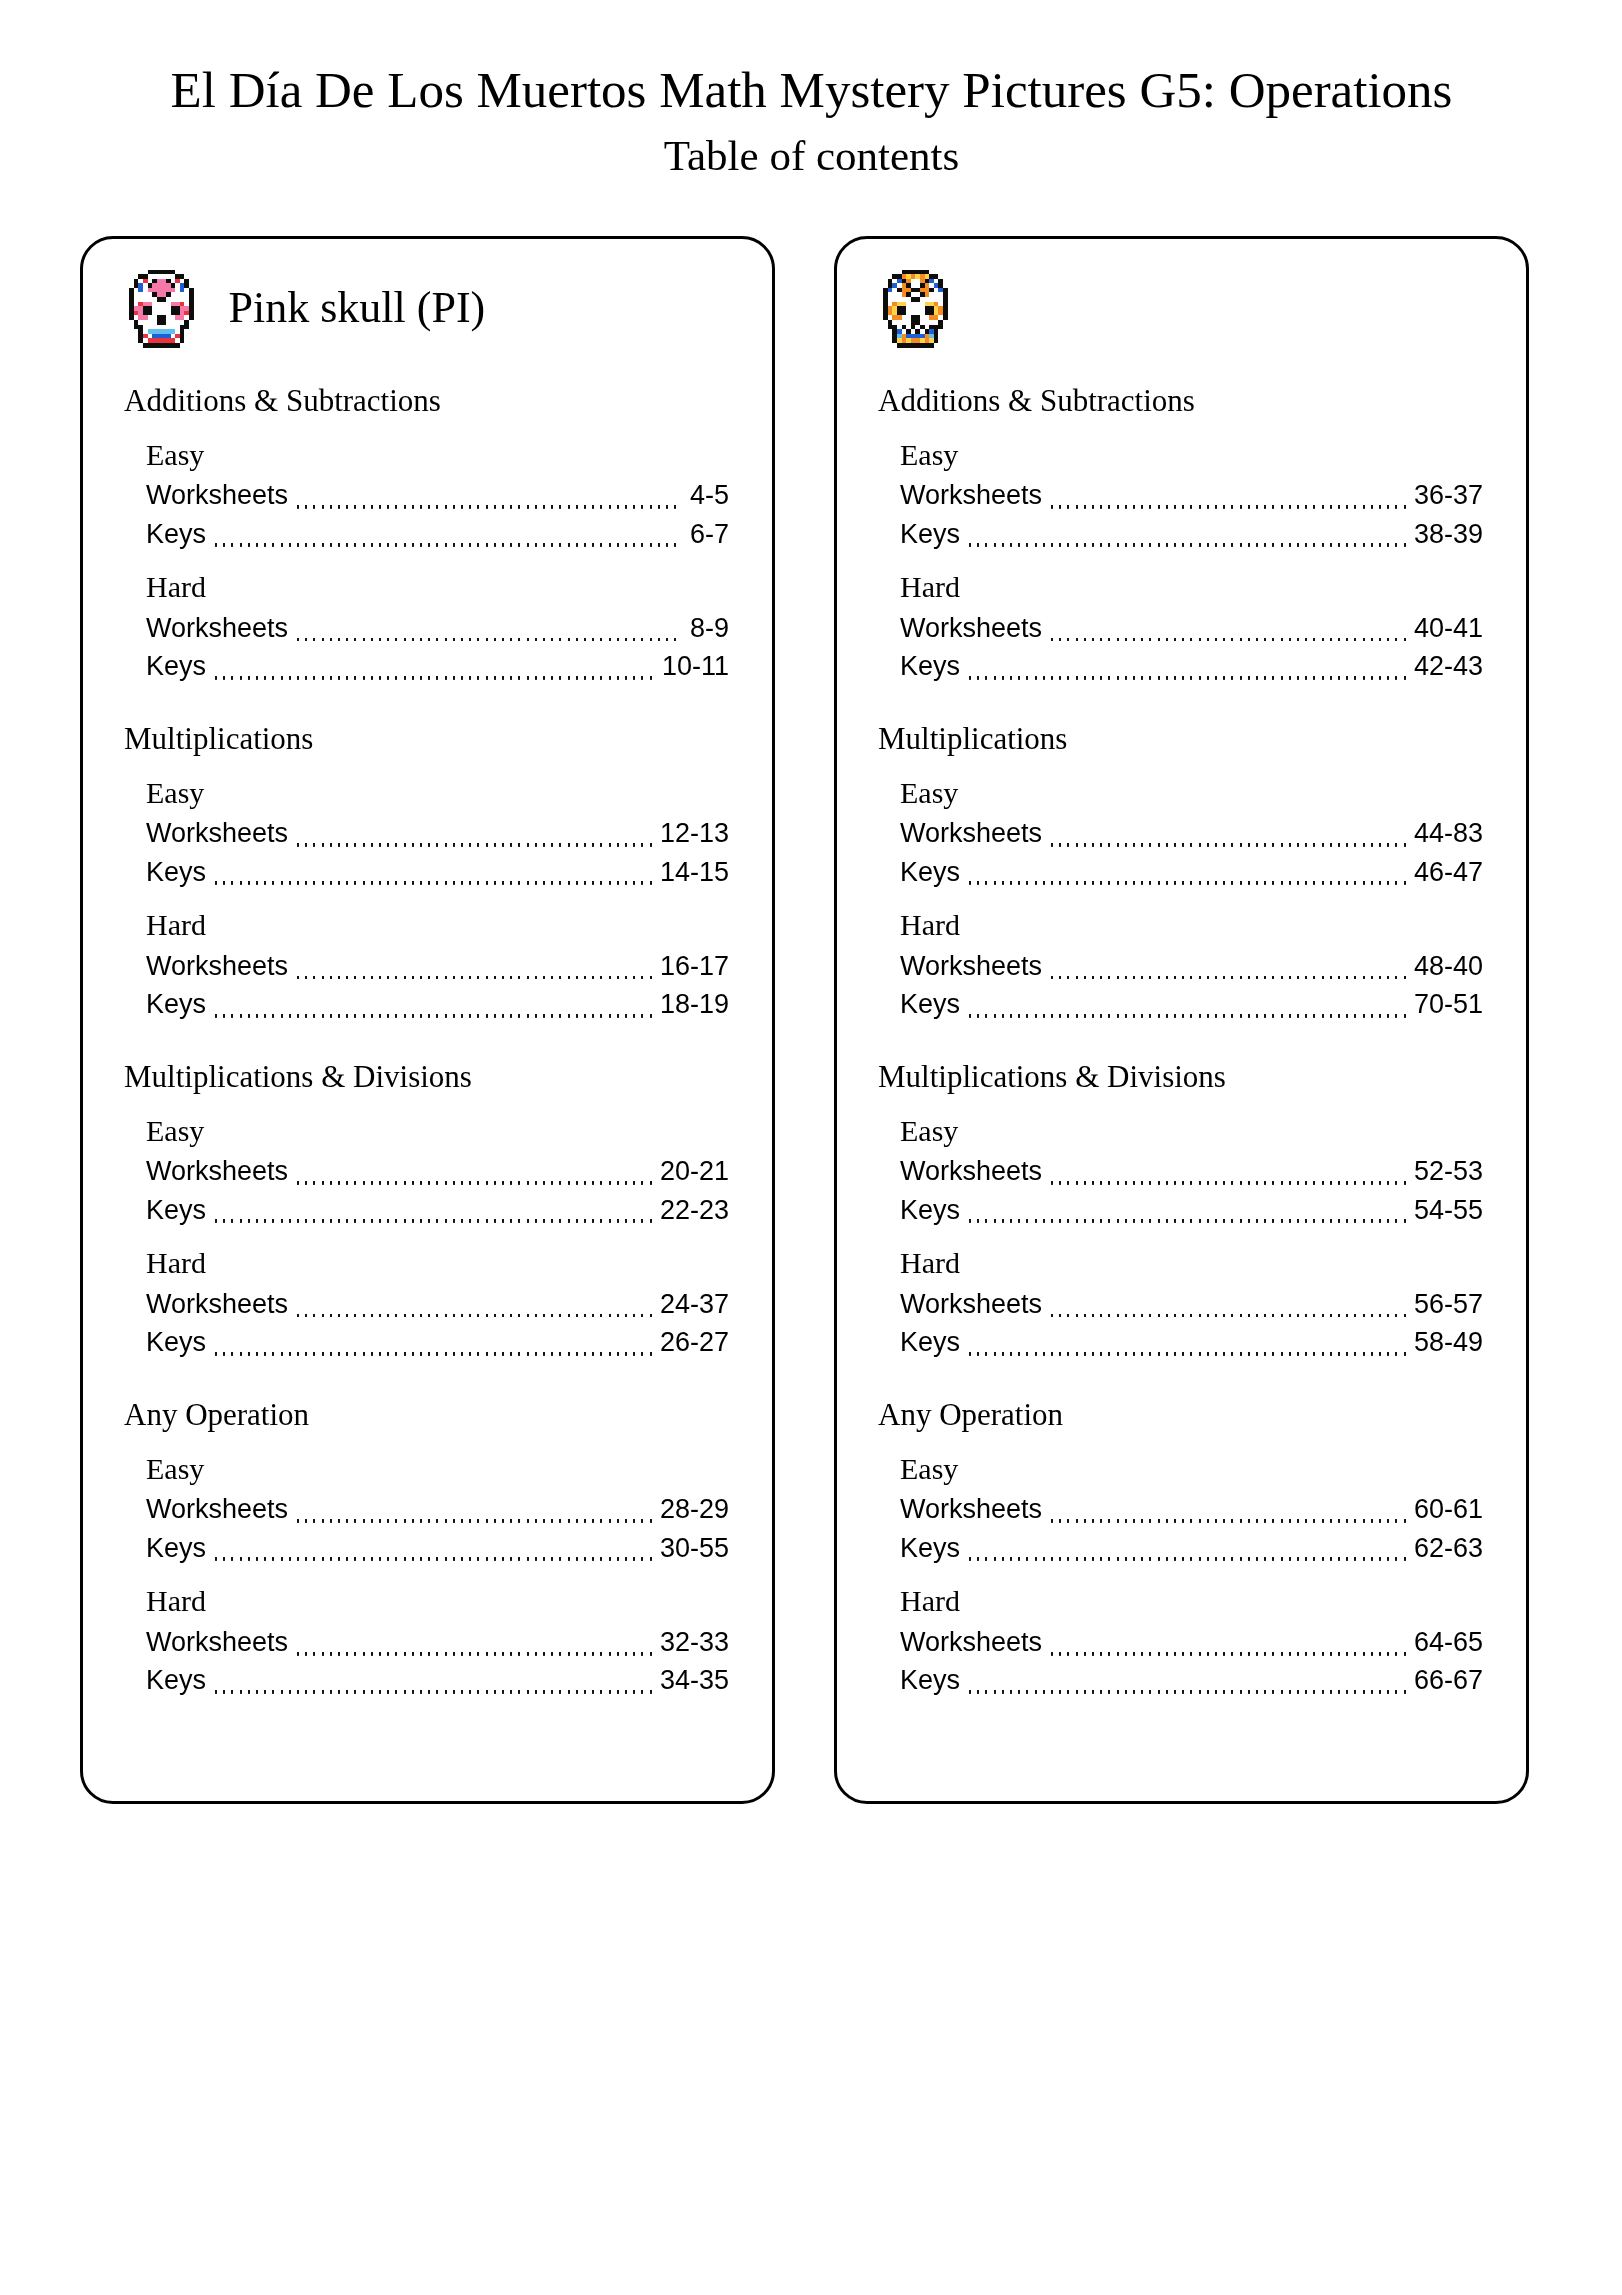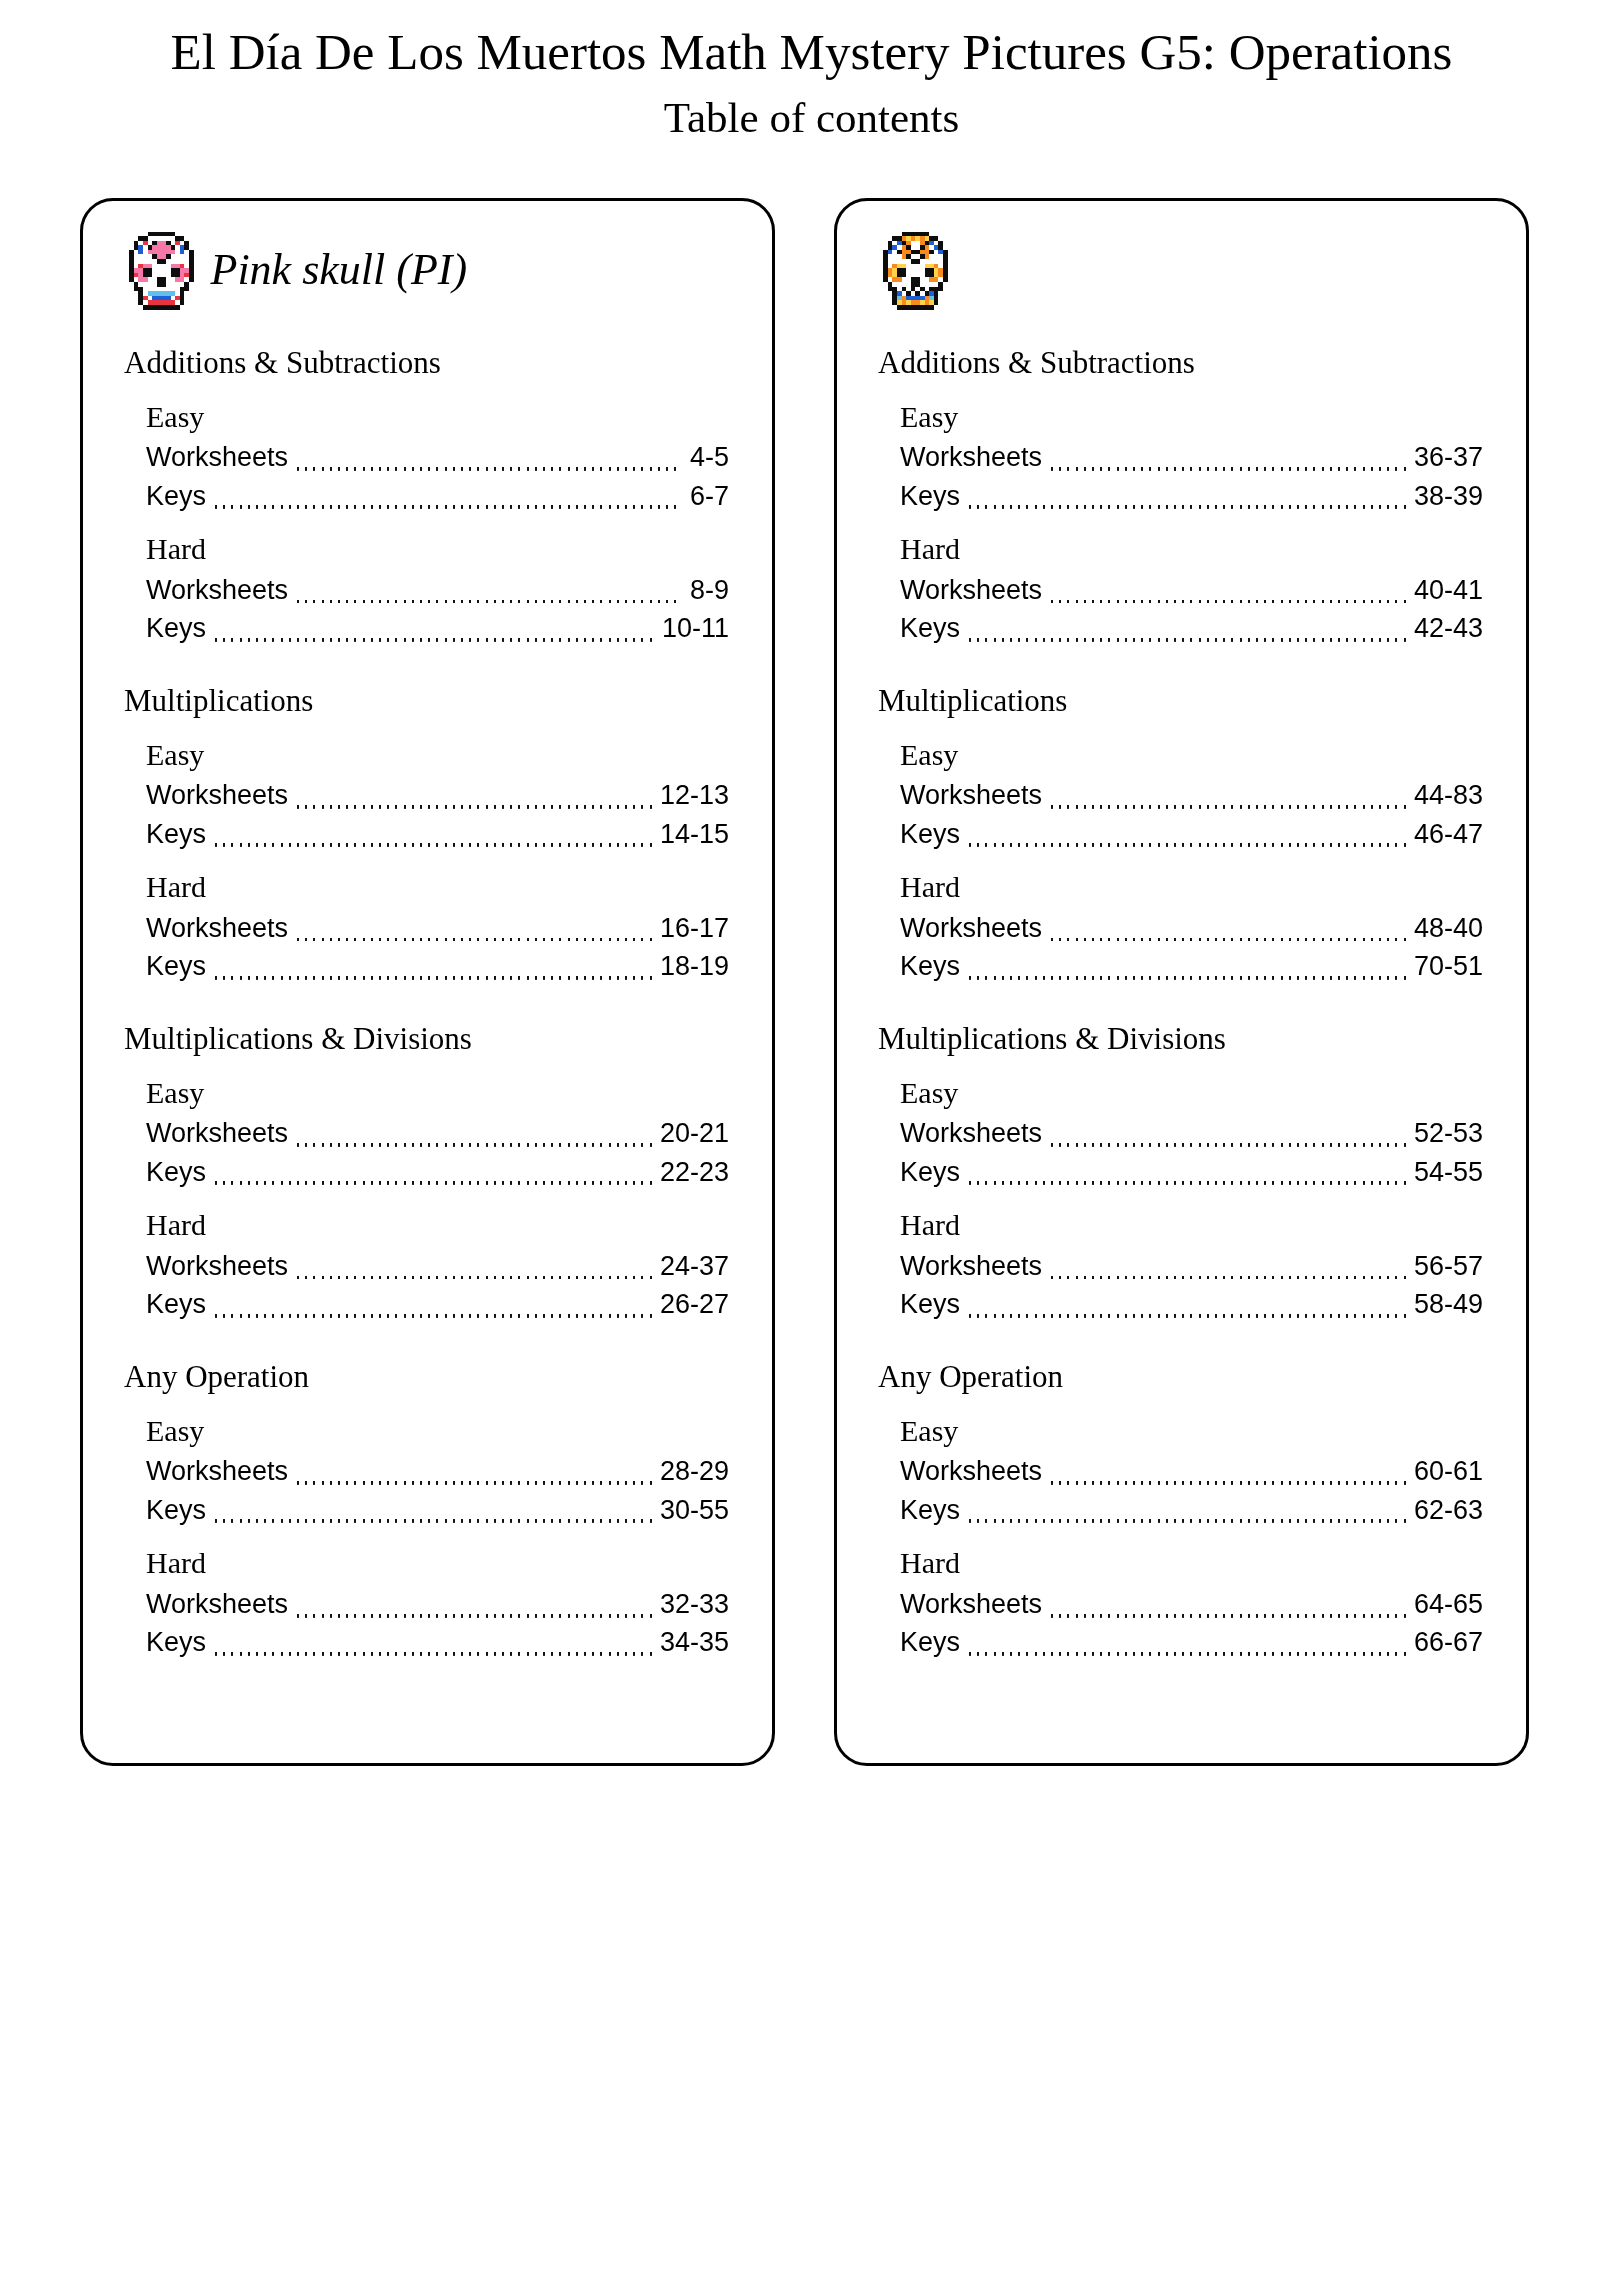--- a/index.html
+++ b/index.html
@@ -1,38 +1,38 @@
 <!DOCTYPE html>
 <html style="font-size:10.5px"><head>
 <meta charset="utf-8">
 <style>
   html,body{margin:0;padding:0;}
   body{
     width:1623px;height:2295px;background:#ffffff;color:#000;
     font-family:"Liberation Serif",serif;overflow:hidden;position:relative;
   }
   .page-title{
-    margin:22px 39px 0;text-align:center;
+    margin:60px 39px 0;text-align:center;
     font-size:51px;line-height:1.18;font-weight:400;white-space:nowrap;
   }
   .page-subtitle{
     margin:10.5px 0 0;text-align:center;
     font-size:43px;line-height:1.18;font-weight:400;
   }
   .panels{
     display:flex;gap:59px;margin-top:55px;padding:0 93px 0 80px;
     align-items:flex-start;
   }
   .panel{
     box-sizing:border-box;flex:0 0 auto;width:695px;height:1568px;
     border:3.9px solid #000;border-radius:33px;background:#fff;
     padding:27.5px 43px 26px 41px;
   }
   .panel-header{
-    display:flex;align-items:center;gap:17px;margin:2.6px 0 0 5.2px;font-style:italic;
+    display:flex;align-items:center;gap:35px;margin:2.6px 0 0 5.2px;
   }
   .skull{display:grid;flex:0 0 auto;}
   .panel-title{font-size:44px;line-height:1.1;font-weight:400;}
   .section{margin-top:34px;}
   .section:first-of-type{margin-top:29px;}
   .section-heading{font-size:31px;line-height:1.25;font-weight:400;}
   .group{margin:14.4px 0 0 22px;}
   .difficulty{font-size:30px;line-height:1.3;font-weight:400;margin-bottom:2.6px;}
   .entry{
     display:flex;align-items:baseline;

